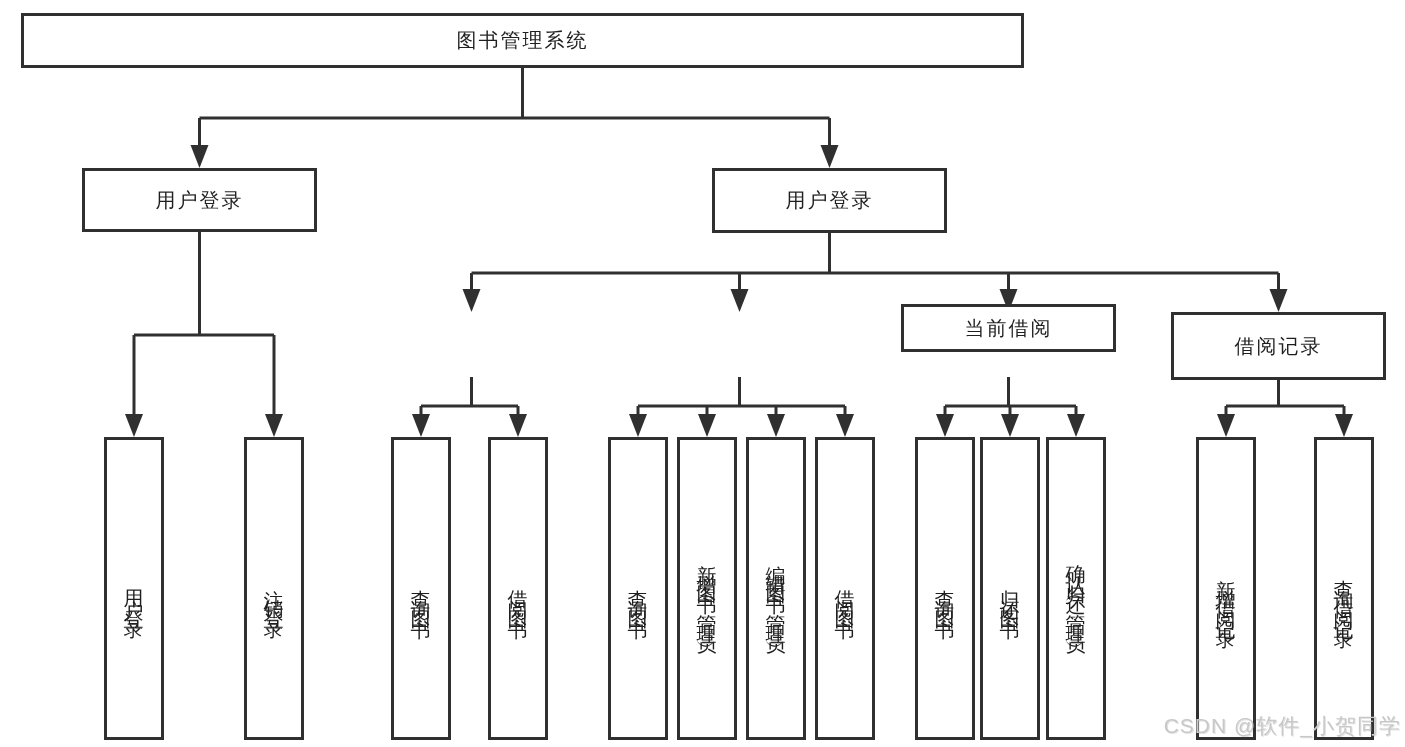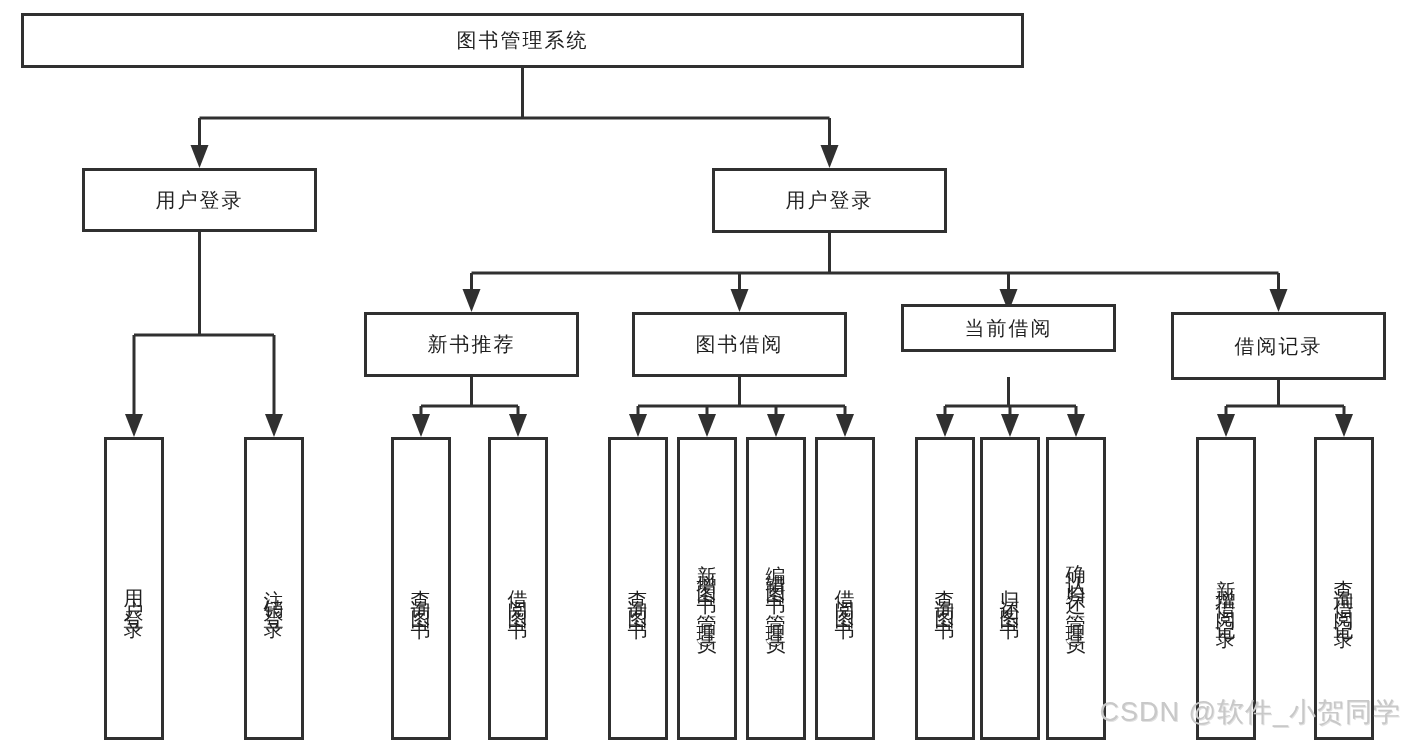--- a/index.html
+++ b/index.html
@@ -13,21 +13,21 @@
     border:3px solid #303030;display:flex;align-items:center;justify-content:center;
   }
   .hbox span{
     font-size:20px;letter-spacing:2px;white-space:nowrap;color:#1f1f1f;
   }
   .vbox span{
     writing-mode:vertical-rl;text-orientation:mixed;font-size:20px;
     letter-spacing:10px;margin-bottom:-10px;line-height:1;color:#1f1f1f;
   }
   .watermark{
-    position:absolute;right:4px;bottom:17px;font-size:27px;color:#c8c8c8;
+    position:absolute;right:4px;bottom:7px;font-size:21px;color:#c8c8c8;
     letter-spacing:1px;white-space:nowrap;z-index:5;
     text-shadow:1px 1px 0 rgba(90,90,90,0.18);
   }
 </style>
 </head>
 <body>
 
 <div class="canvas">
 
   <svg class="connectors" viewBox="0 0 1405 747" xmlns="http://www.w3.org/2000/svg">
@@ -100,26 +100,20 @@
     <span>图书管理系统</span>
   </div>
 
   <div class="box hbox" style="left:82px;top:168px;width:235px;height:64px">
     <span>用户登录</span>
   </div>
   <div class="box hbox" style="left:712px;top:168px;width:235px;height:65px">
     <span>用户登录</span>
   </div>
 
-  <div class="box hbox" style="left:364px;top:312px;width:215px;height:65px">
-    <span>新书推荐</span>
-  </div>
-  <div class="box hbox" style="left:632px;top:312px;width:215px;height:65px">
-    <span>图书借阅</span>
-  </div>
   <div class="box hbox" style="left:901px;top:304px;width:215px;height:48px">
     <span>当前借阅</span>
   </div>
   <div class="box hbox" style="left:1171px;top:312px;width:215px;height:68px">
     <span>借阅记录</span>
   </div>
 
   <div class="box vbox" style="left:104px;top:437px;width:60px;height:303px">
     <span>用户登录</span>
   </div>

